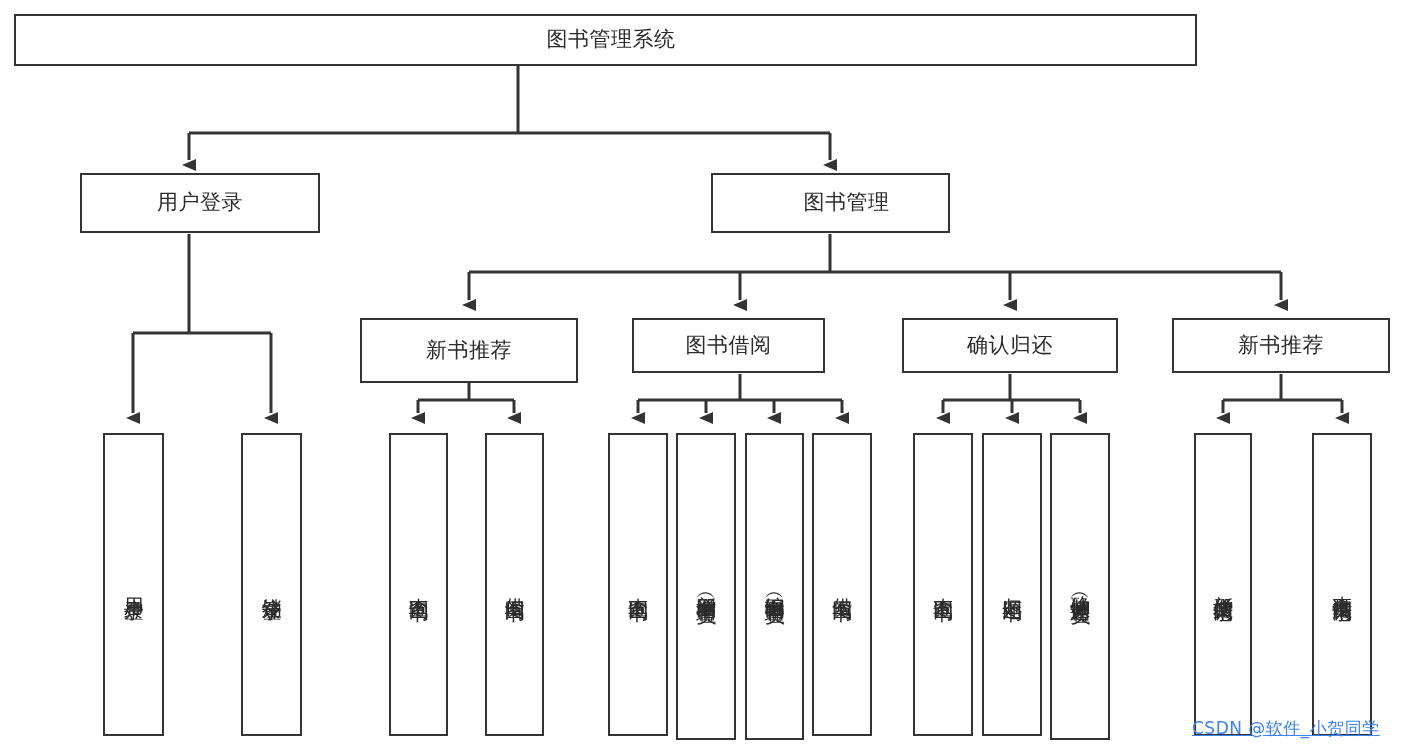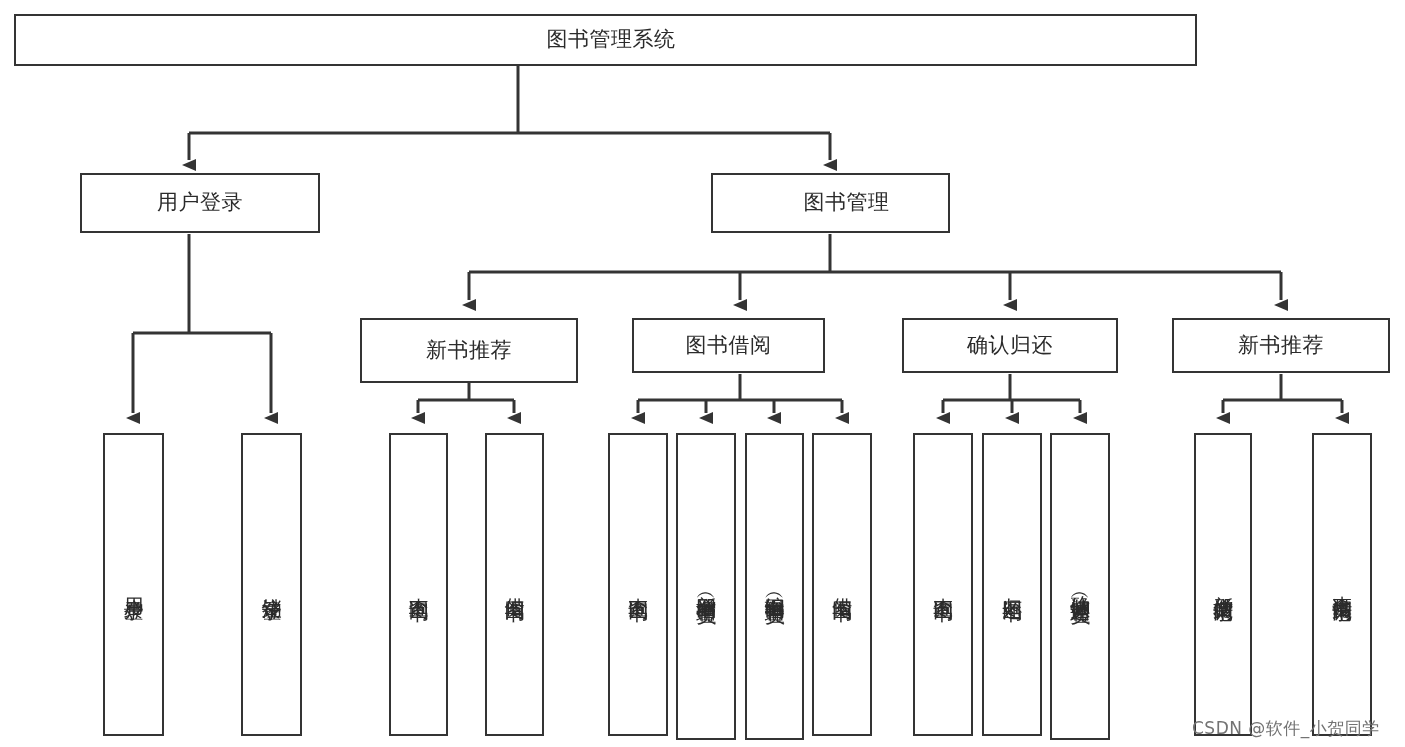--- a/index.html
+++ b/index.html
@@ -55,26 +55,27 @@
   }
   .node-box.vert .vtext {
     writing-mode: vertical-rl;
     text-orientation: upright;
     display: block;
     white-space: normal;
     max-height: 100%;
   }
   .watermark {
     position: absolute;
-    color: #737373;
+    color: #3b82f6;
     font-size: 17px;
     letter-spacing: 0.5px;
     white-space: nowrap;
     user-select: none;
     pointer-events: none;
+    text-decoration: underline;
   }
 </style>
 </head>
 <body>
 
 <div id="diagram-root">
 
   <svg class="canvas" viewBox="0 0 1405 747" preserveAspectRatio="none">
     <defs>
       <marker id="arrowhead" markerWidth="12" markerHeight="14" refX="1" refY="7" orient="auto" markerUnits="userSpaceOnUse">

